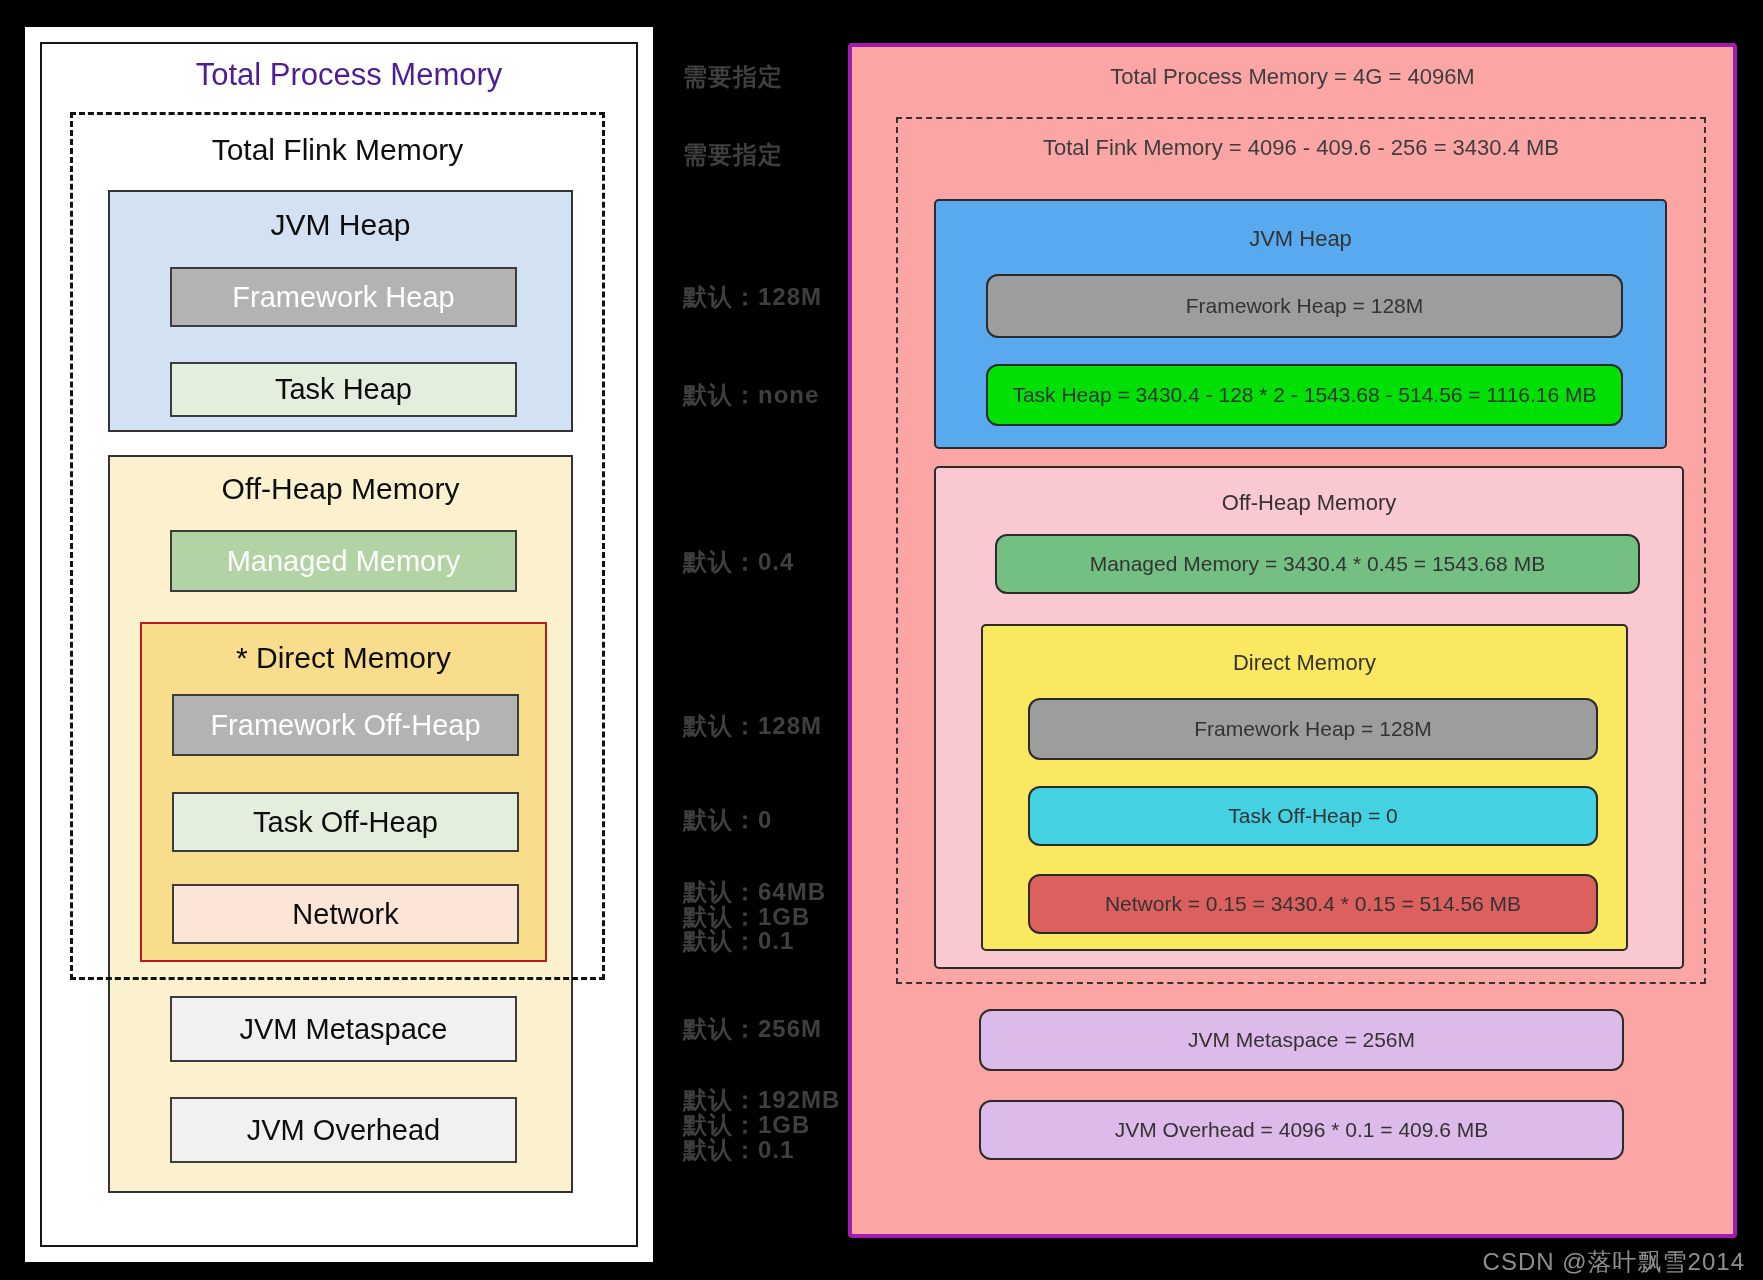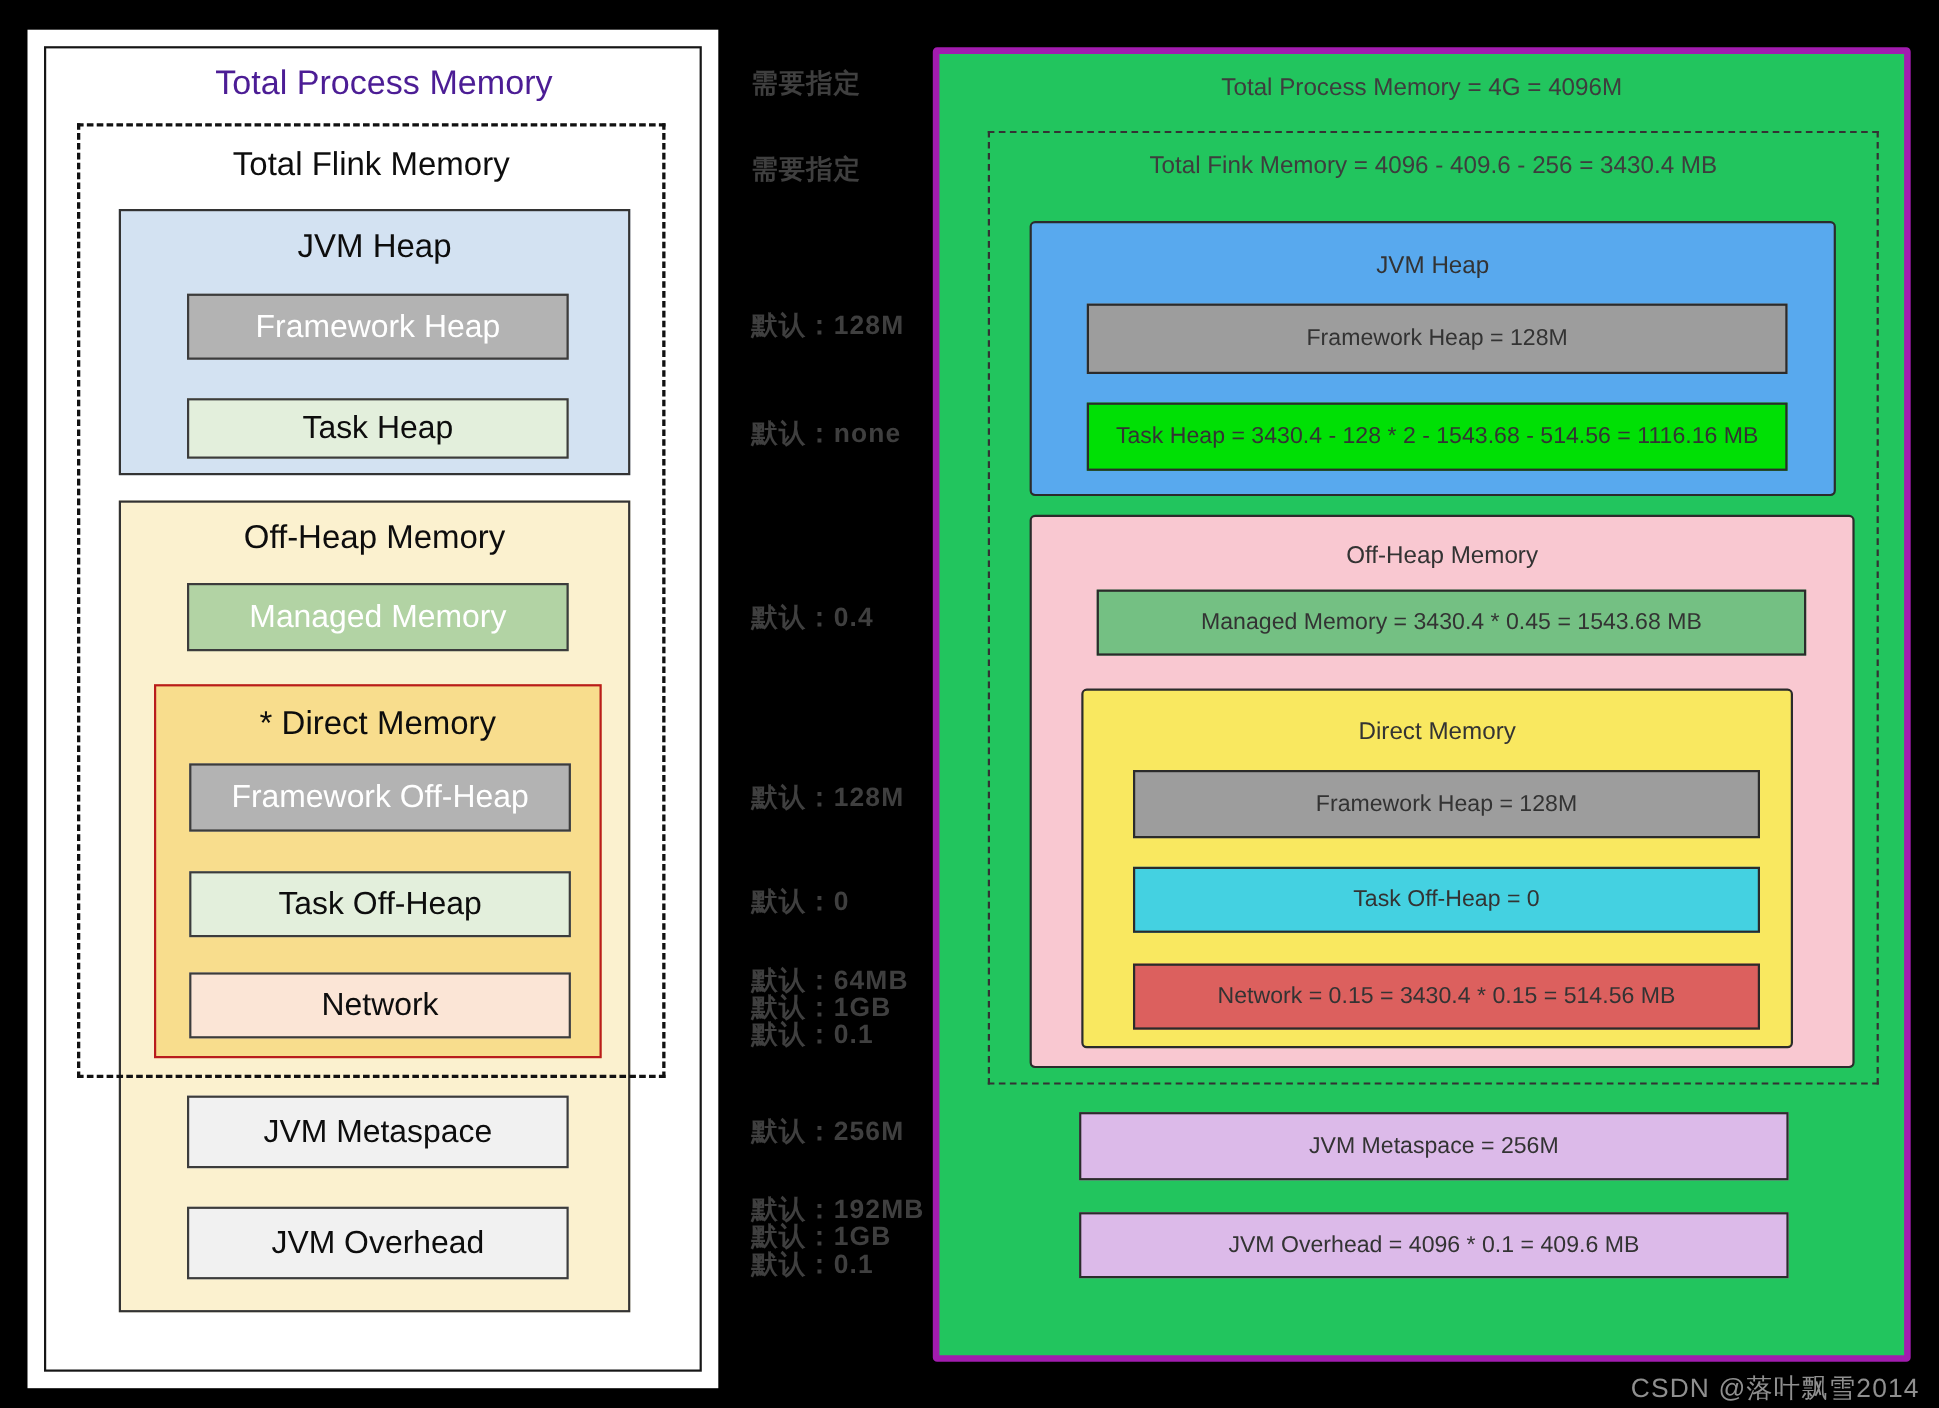--- a/index.html
+++ b/index.html
@@ -40,35 +40,35 @@
   .p-over{left:60px;top:640px;width:347px;height:66px;text-align:center;}
 
   
   .anno{position:absolute;left:683px;height:30px;line-height:30px;font-size:24px;
         font-weight:700;color:#3f3f3f;letter-spacing:1px;white-space:nowrap;}
   .a0{top:62px;} .a1{top:140px;} .a2{top:282px;} .a3{top:380px;} .a4{top:547px;}
   .a5{top:711px;} .a6{top:805px;} .a7{top:877px;} .a8{top:902px;} .a9{top:926px;}
   .a10{top:1014px;} .a11{top:1085px;} .a12{top:1110px;} .a13{top:1135px;}
 
   
-  .rpanel{left:848px;top:43px;width:889px;height:1195px;background:#22c55e;
-          border:6px solid #a21caf;border-radius:4px;}
+  .rpanel{left:848px;top:43px;width:889px;height:1195px;background:#fca5a5;
+          border:4px solid #a21caf;border-radius:4px;}
   .rtitle{top:17px;font-size:22px;color:#3d3d3d;}
   .rdashed{left:44px;top:70px;width:810px;height:867px;border:2px dashed #333;}
   .rdashed .btitle{top:16px;font-size:22px;color:#3d3d3d;}
   .rblue{left:82px;top:152px;width:733px;height:250px;background:#58a9ee;
          border:2px solid #2b2b2b;border-radius:5px;}
   .rblue .btitle{top:25px;font-size:22px;color:#333;}
   .rpink{left:82px;top:419px;width:750px;height:503px;background:#f9c8d1;
          border:2px solid #2b2b2b;border-radius:5px;}
   .rpink .btitle{top:22px;font-size:22px;color:#333;}
   .ryellow{left:45px;top:156px;width:647px;height:327px;background:#f9e860;
            border:2px solid #2b2b2b;border-radius:5px;}
   .ryellow .btitle{top:24px;font-size:22px;color:#333;}
-  .rbox{font-size:21px;color:#333;border:2px solid #2b2b2b;border-radius:0;white-space:nowrap;}
+  .rbox{font-size:21px;color:#333;border:2px solid #2b2b2b;border-radius:12px;white-space:nowrap;}
   .rgray{background:#9d9d9d;}
   .rgreen{background:#00e005;}
   .rmanaged{background:#74c083;}
   .rcyan{background:#44d1e1;}
   .rred{background:#dc605e;}
   .rpurple{background:#dcbae9;}
 
   .q-fwheap{left:50px;top:73px;width:637px;height:64px;}
   .q-taskheap{left:50px;top:163px;width:637px;height:62px;}
   .q-managed{left:59px;top:66px;width:645px;height:60px;}

